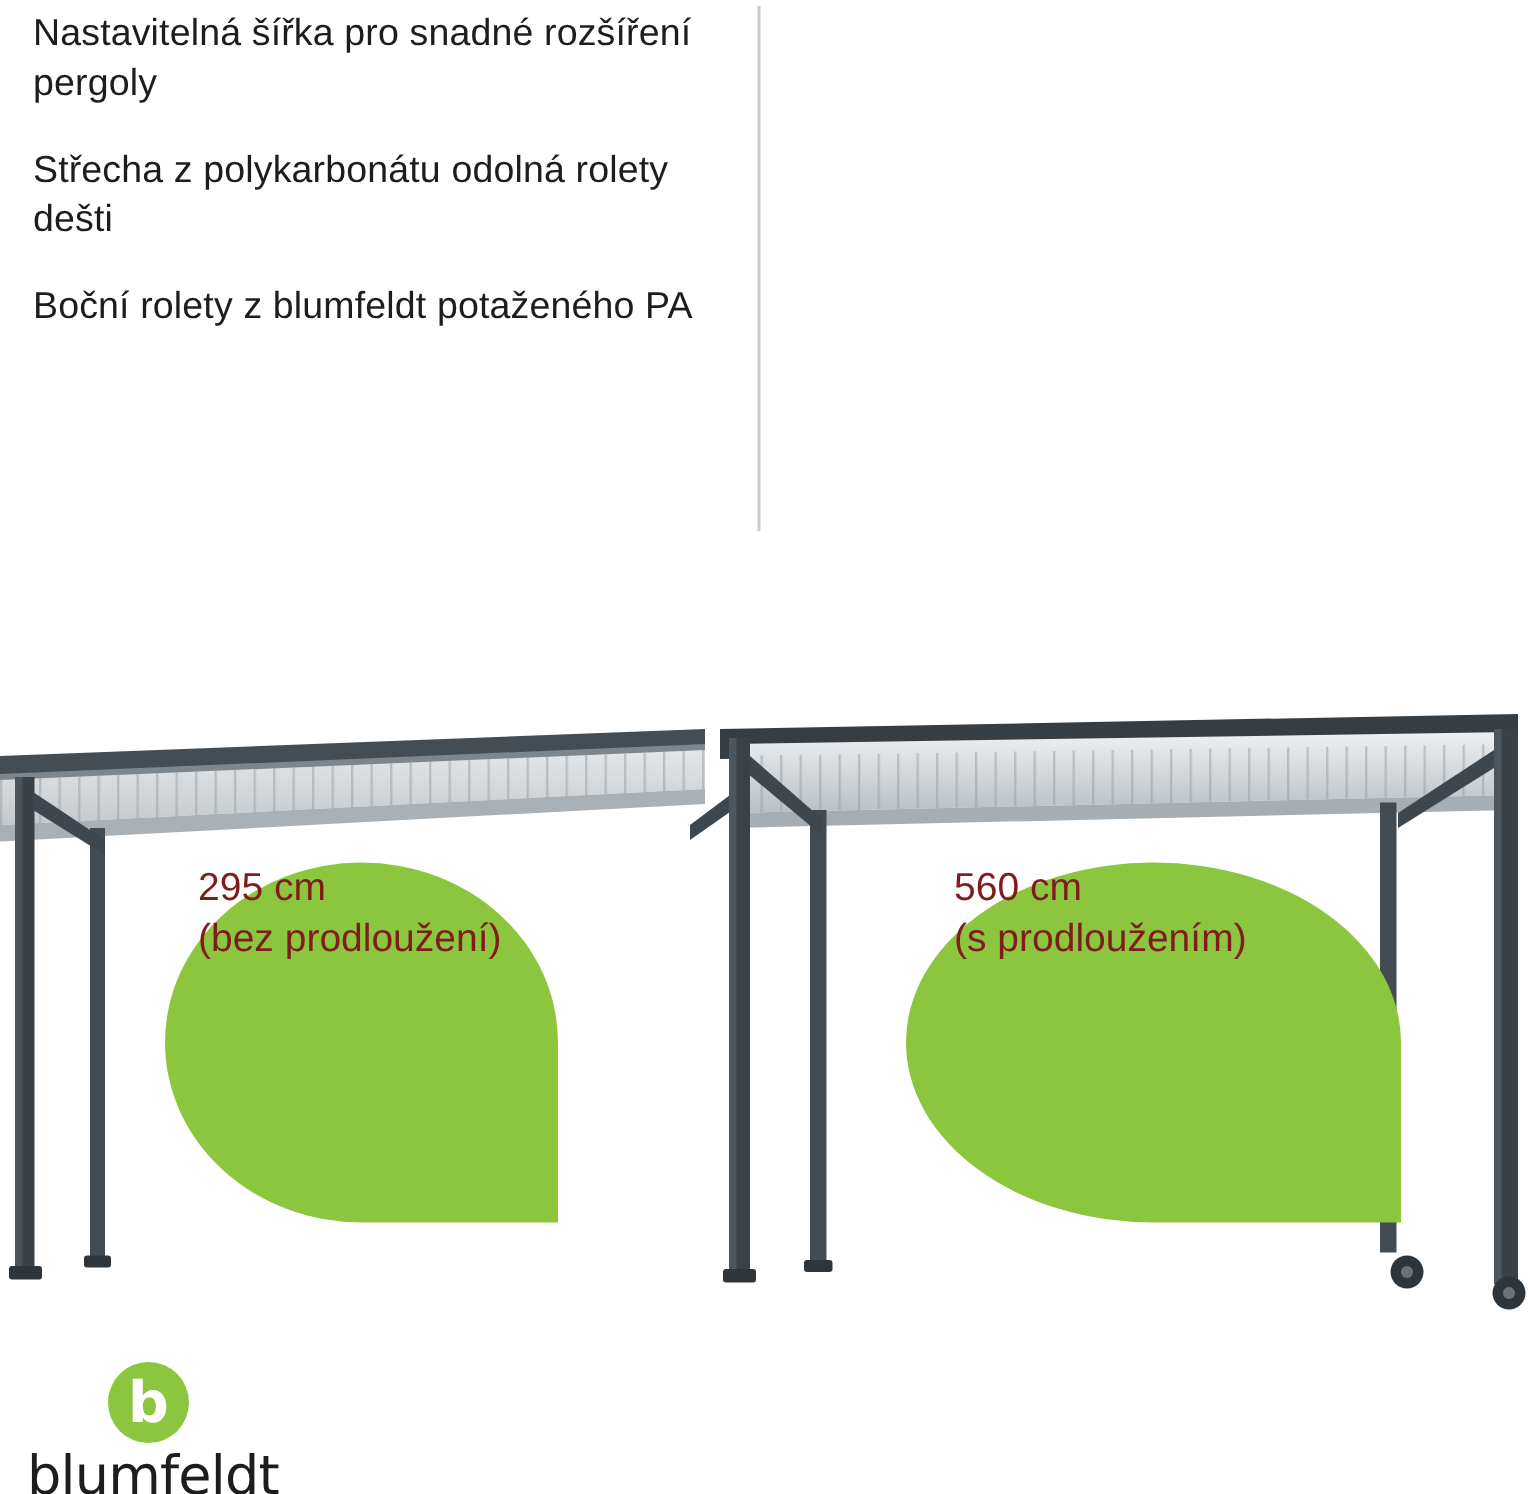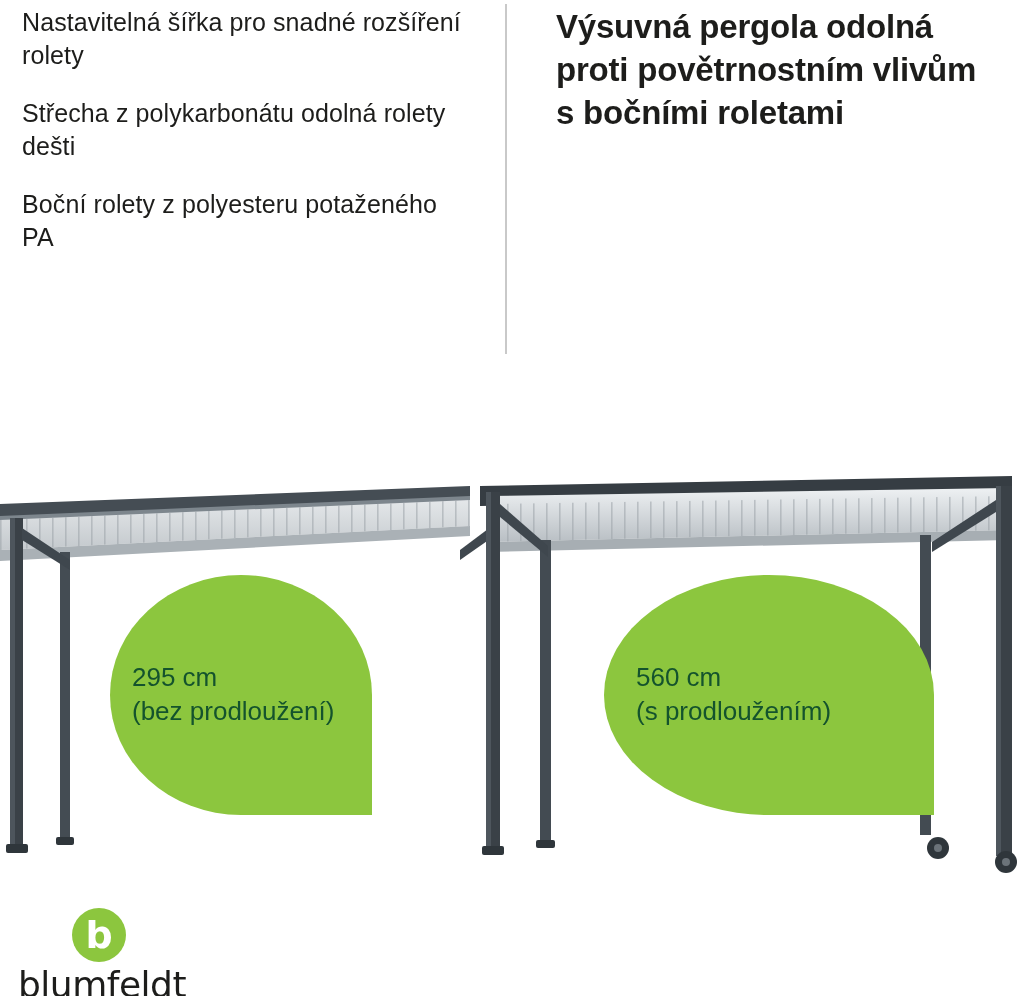--- a/index.html
+++ b/index.html
@@ -71,23 +71,23 @@
     overflow: hidden;
   }
   .photo svg {
     display: block;
   }
 
   
   .blob {
     position: absolute;
     background: #8cc63e;
-    color: #14532d;
+    color: #7f1d1d;
     display: flex;
-    align-items: center;
+    align-items: flex-start;
     box-sizing: border-box;
   }
   .blob-text {
     font-size: 26px;
     line-height: 1.30;
     font-weight: 400;
     white-space: pre-line;
   }
 
   #blob-left {
@@ -150,28 +150,27 @@
     letter-spacing: -0.5px;
     font-family: "DejaVu Sans", sans-serif;
   }
 </style>
 </head>
 <body>
 
 <div class="top-area">
 
   <div class="features">
-    <div class="feature">Nastavitelná šířka pro snadné rozšíření rolety</div>
+    <div class="feature">Nastavitelná šířka pro snadné rozšíření pergoly</div>
     <div class="feature">Střecha z polykarbonátu odolná rolety dešti</div>
-    <div class="feature">Boční rolety z polyesteru potaženého PA</div>
+    <div class="feature">Boční rolety z blumfeldt potaženého PA</div>
   </div>
 
   <div class="divider"></div>
 
-  <div class="headline">Výsuvná pergola odolná proti povětrnostním vlivům s bočními roletami</div>
 </div>
 
 <div class="photo">
   <svg width="1020" height="500" viewBox="0 0 1020 500" xmlns="http://www.w3.org/2000/svg">
     <defs>
       <linearGradient id="roofGrad" x1="0" y1="0" x2="0" y2="1">
         <stop offset="0%" stop-color="#e9ecee"></stop>
         <stop offset="100%" stop-color="#c4c9cd"></stop>
       </linearGradient>
       <linearGradient id="roofGrad2" x1="0" y1="0" x2="0" y2="1">

